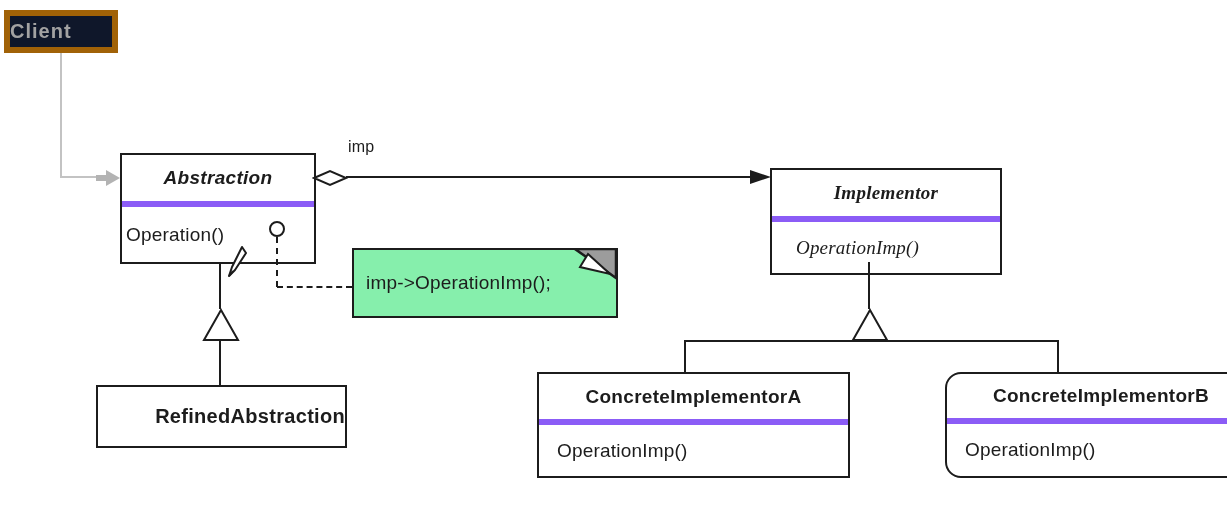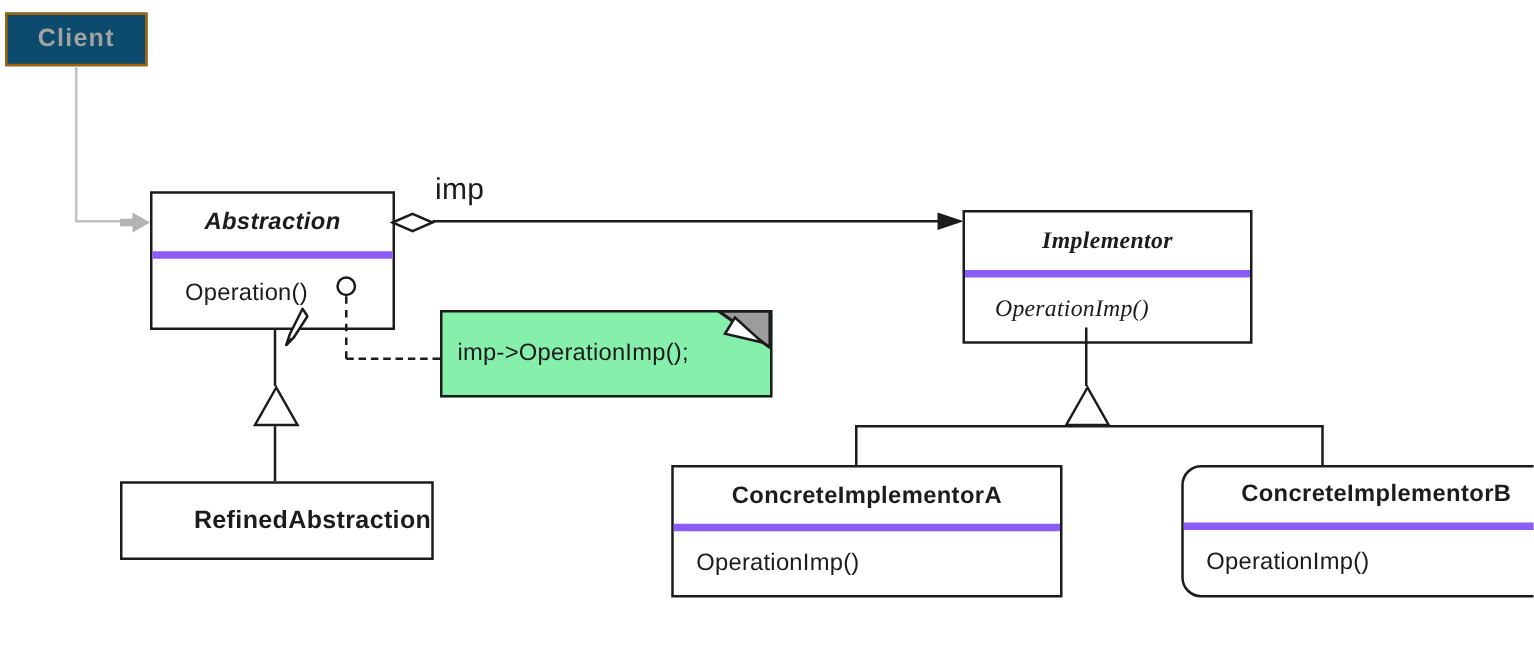--- a/index.html
+++ b/index.html
@@ -30,54 +30,54 @@
   }
   
   .hline{position:absolute;height:2px;background:#1c1c1c;}
   .vline{position:absolute;width:2px;background:#1c1c1c;}
   .hline.gray{background:#c3c3c3;}
   .vline.gray{background:#c3c3c3;}
   .vdash{position:absolute;width:0;border-left:2px dashed #1c1c1c;}
   .hdash{position:absolute;height:0;border-top:2px dashed #1c1c1c;}
   
   .client{
-    position:absolute;box-sizing:border-box;background:#0c4a6e;border:2px solid #a16207;
-    display:flex;align-items:center;justify-content:center;
+    position:absolute;box-sizing:border-box;background:#0f172a;border:6px solid #a16207;
+    display:flex;align-items:center;justify-content:flex-start;
     color:#a2a2a2;font-size:20px;font-weight:bold;letter-spacing:1px;
   }
   
   .note{
     position:absolute;box-sizing:border-box;background:#86efac;border:2px solid #1c1c1c;
     display:flex;align-items:center;font-size:19px;letter-spacing:.2px;
   }
   .lollipop{
     position:absolute;width:12px;height:12px;border:2px solid #1c1c1c;
     border-radius:50%;background:#fff;box-sizing:content-box;
   }
-  .label{position:absolute;font-size:24px;letter-spacing:.2px;}
+  .label{position:absolute;font-size:16px;letter-spacing:.2px;}
 </style>
 </head>
 <body>
 
 <div id="canvas">
 
   <div class="client" style="left:4px;top:10px;width:114px;height:43px;">
     <span>Client</span>
   </div>
   <div class="vline gray" style="left:60px;top:53px;height:124px;"></div>
   <div class="hline gray" style="left:60px;top:176px;width:38px;"></div>
   <svg class="abs" style="left:96px;top:169px;" width="25" height="18" viewBox="0 0 25 18">
     <polygon points="0,6 10,6 10,1 24,9 10,17 10,12 0,12" fill="#b3b3b3"></polygon>
   </svg>
 
   <div class="cls" style="left:120px;top:153px;width:196px;height:111px;">
     <div class="hdr abstract">
       <span>Abstraction</span>
     </div>
-    <div class="meth" style="padding-left:26px;">
+    <div class="meth" style="padding-left:4px;">
       <span>Operation()</span>
     </div>
   </div>
 
   <div class="lollipop" style="left:269px;top:221px;"></div>
   <div class="vdash" style="left:276px;top:237px;height:50px;"></div>
   <div class="hdash" style="left:277px;top:286px;width:75px;"></div>
 
   <svg class="abs" style="left:312px;top:169px;" width="36" height="18" viewBox="0 0 36 18">
     <polygon points="2,9 18,2 34,9 18,16" fill="#ffffff" stroke="#1c1c1c" stroke-width="2"></polygon>

